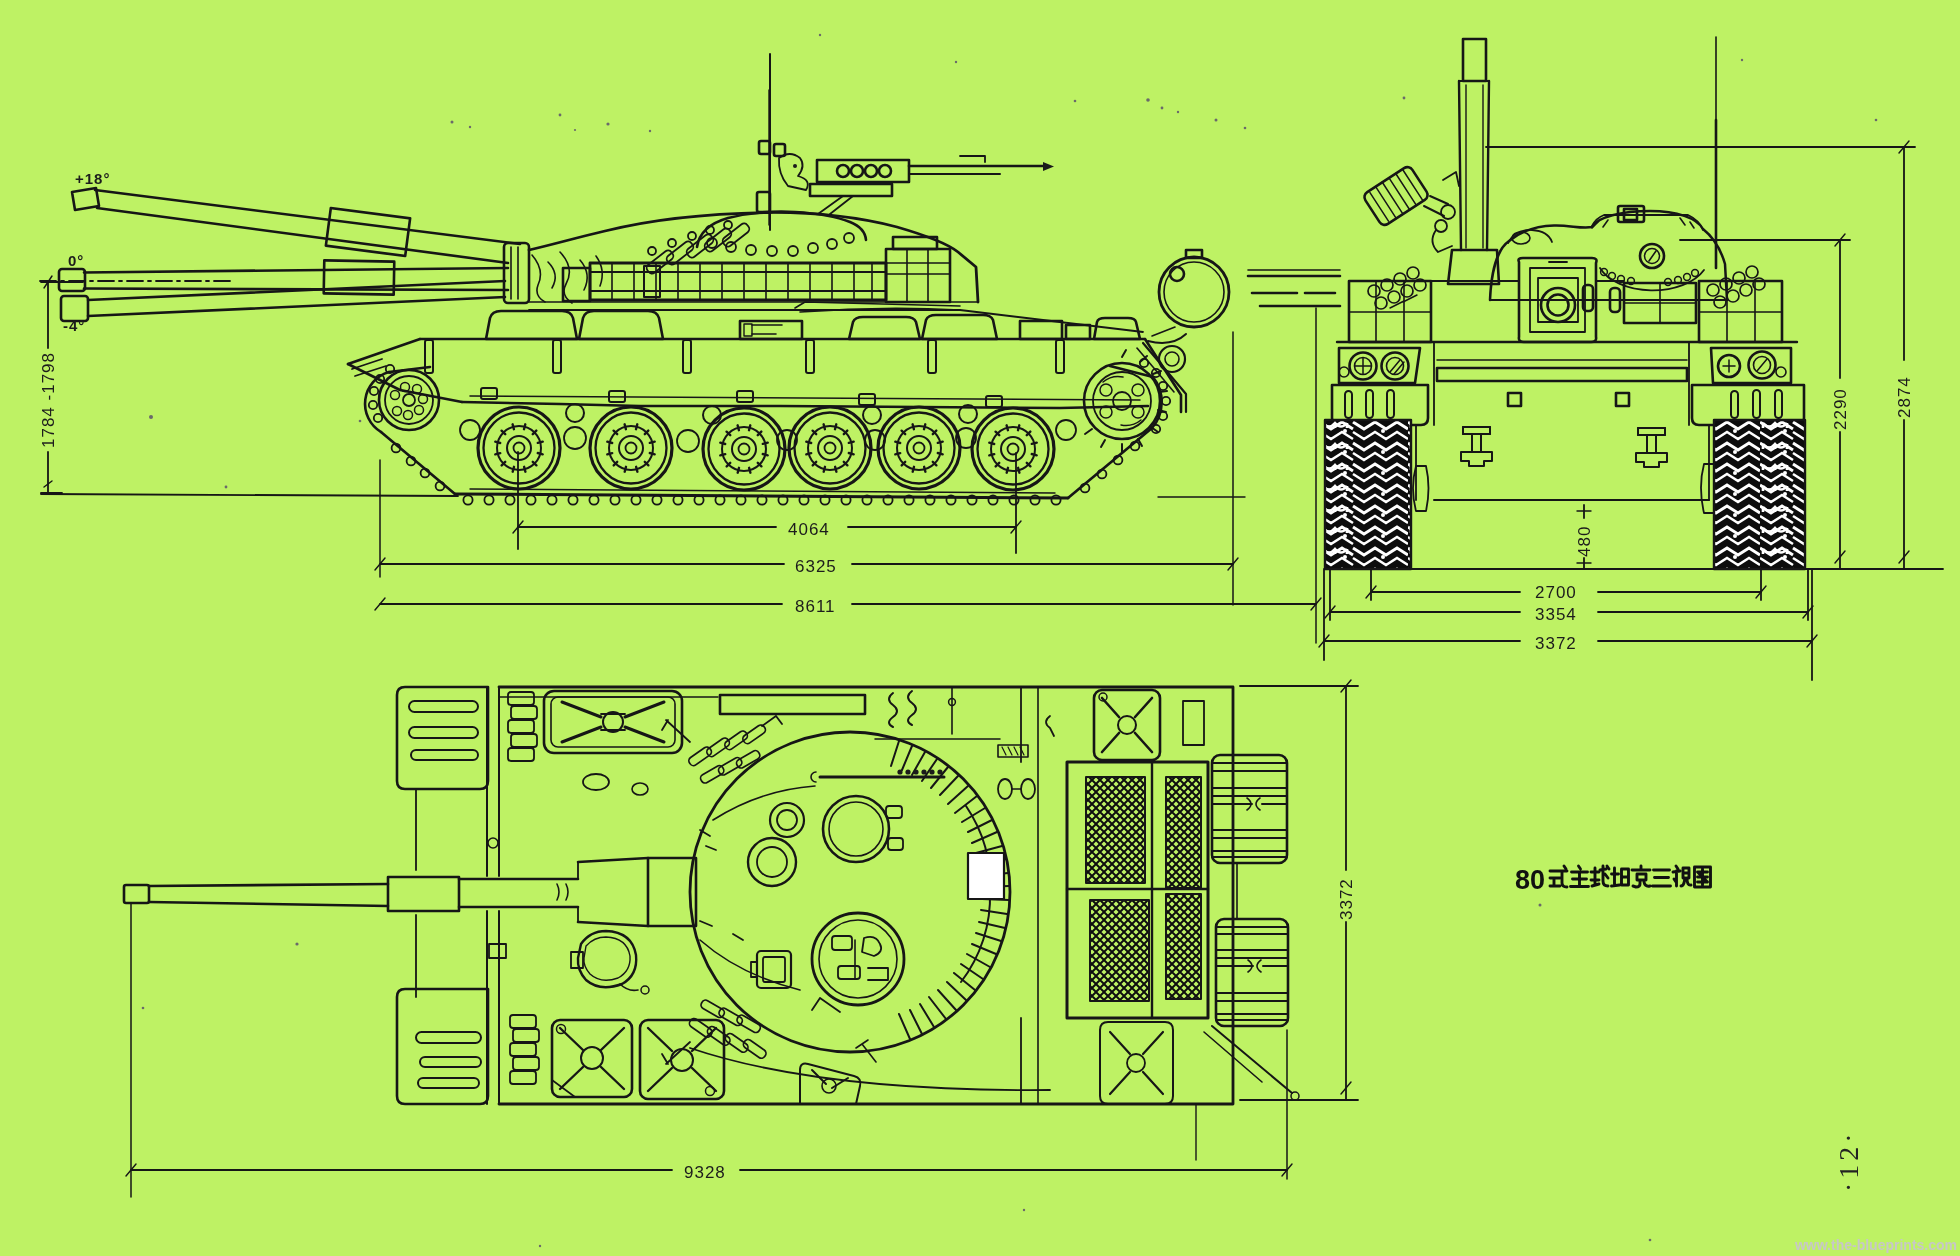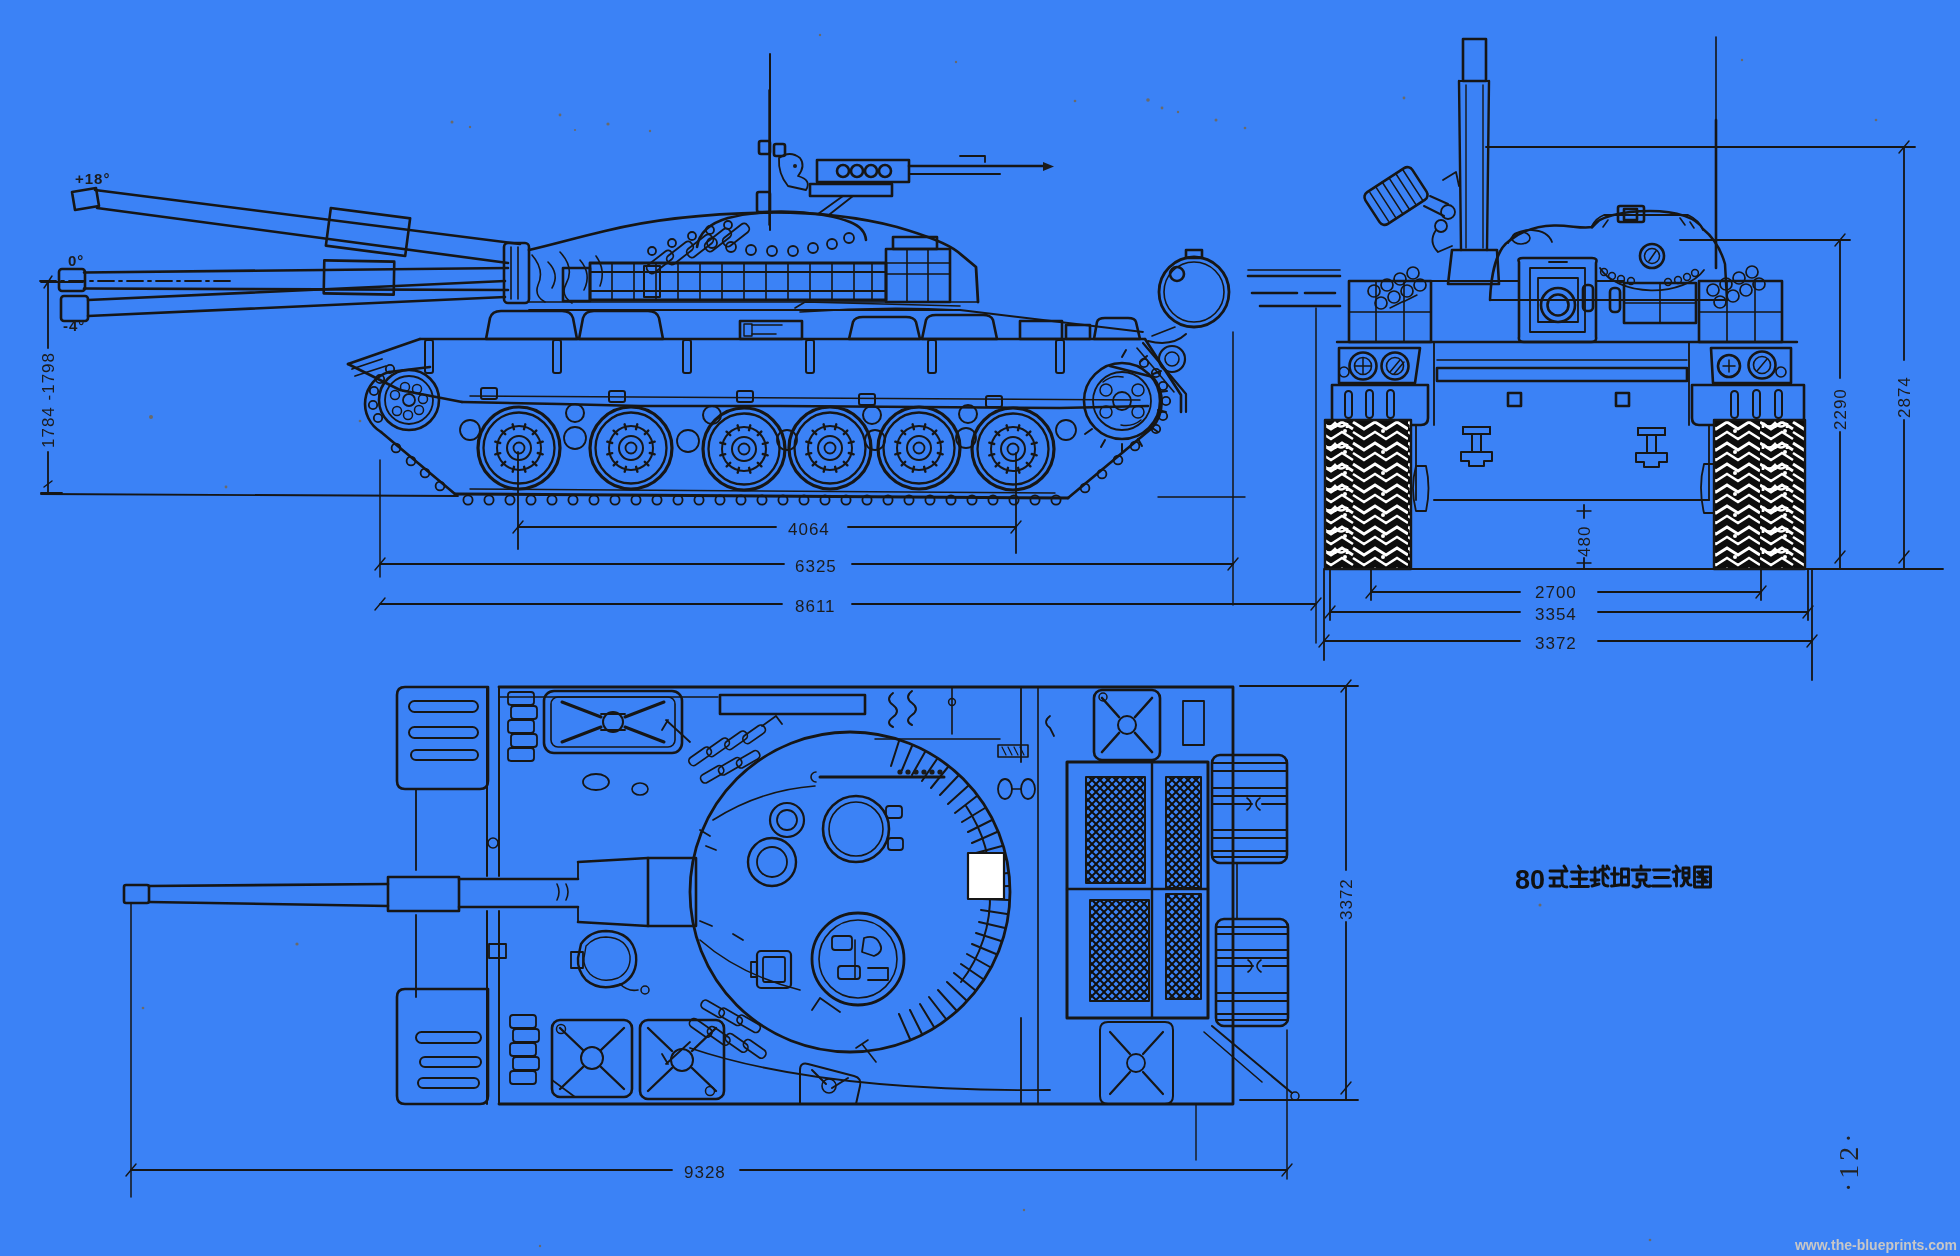--- a/index.html
+++ b/index.html
@@ -1,16 +1,16 @@
 <!DOCTYPE html>
 <html><head>
 <meta charset="utf-8">
 <style>
 html,body{margin:0;padding:0;background:#fff;}
-#page{position:relative;width:1960px;height:1256px;background:#3b82f6;overflow:hidden;
+#page{position:relative;width:1960px;height:1256px;background:#bef264;overflow:hidden;
 font-family:"Liberation Sans", sans-serif;}
 svg{position:absolute;top:0;left:0;}
 .dim{font-family:"Liberation Sans",sans-serif;font-size:17px;letter-spacing:1px;fill:#1c1c1c;}
 .ang{font-family:"Liberation Sans",sans-serif;font-size:15px;font-weight:bold;letter-spacing:1px;fill:#1c1c1c;}
 </style>
 </head>
 <body>
 <div id="page">
 <svg width="1960" height="1256" viewBox="0 0 1960 1256">
 <defs>

